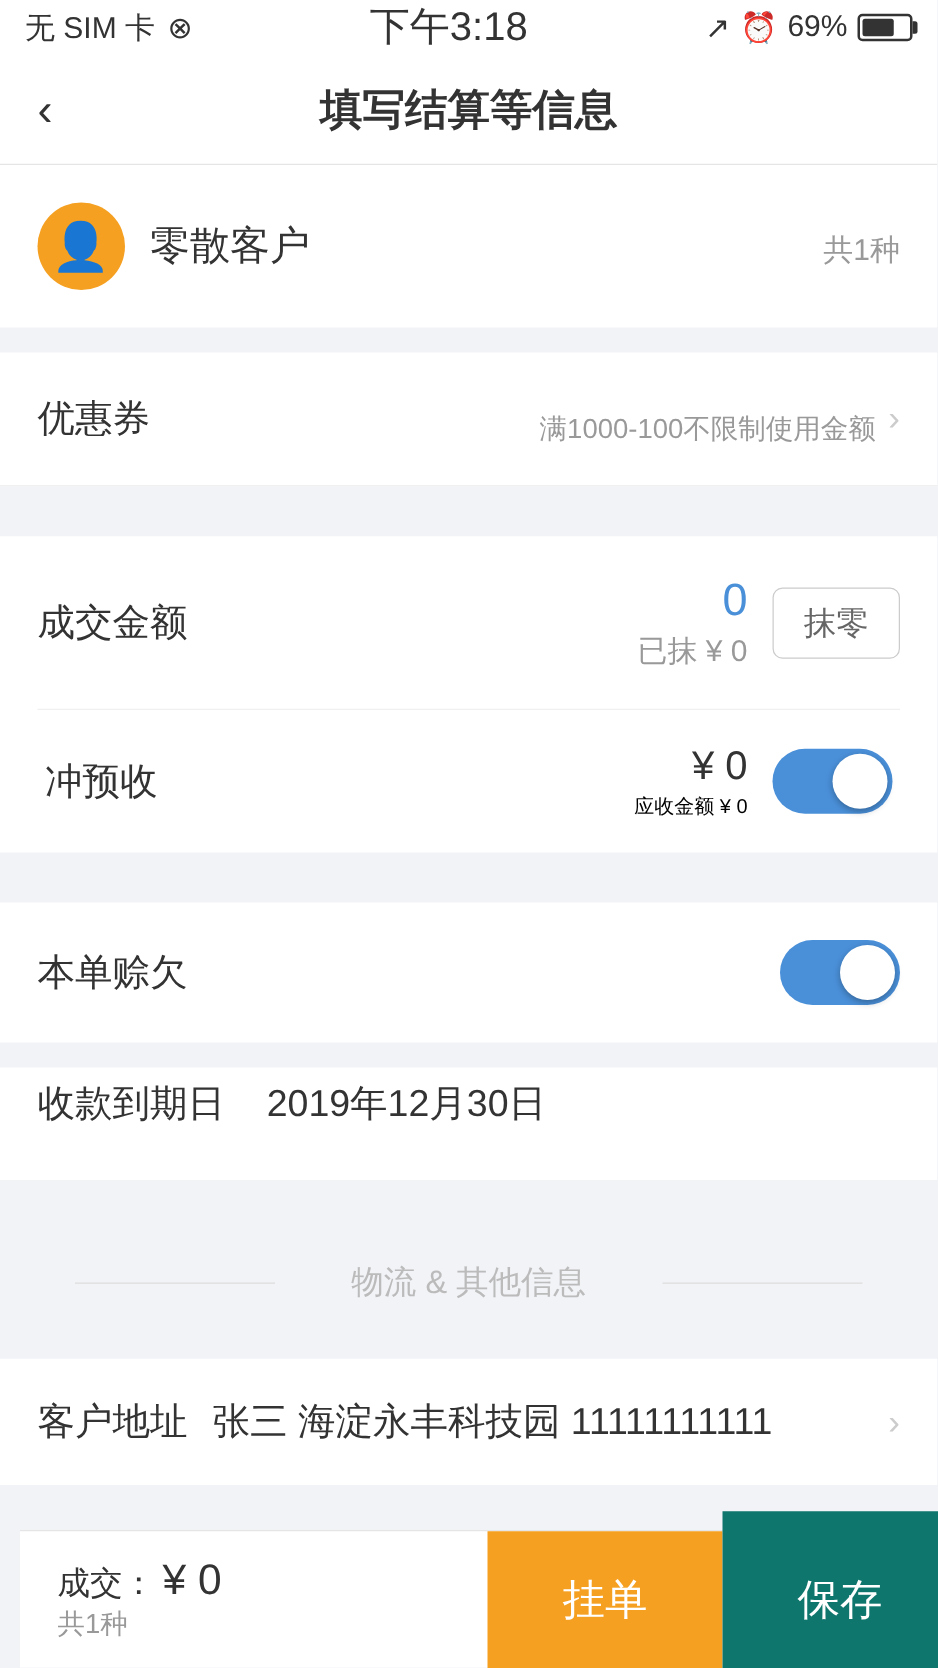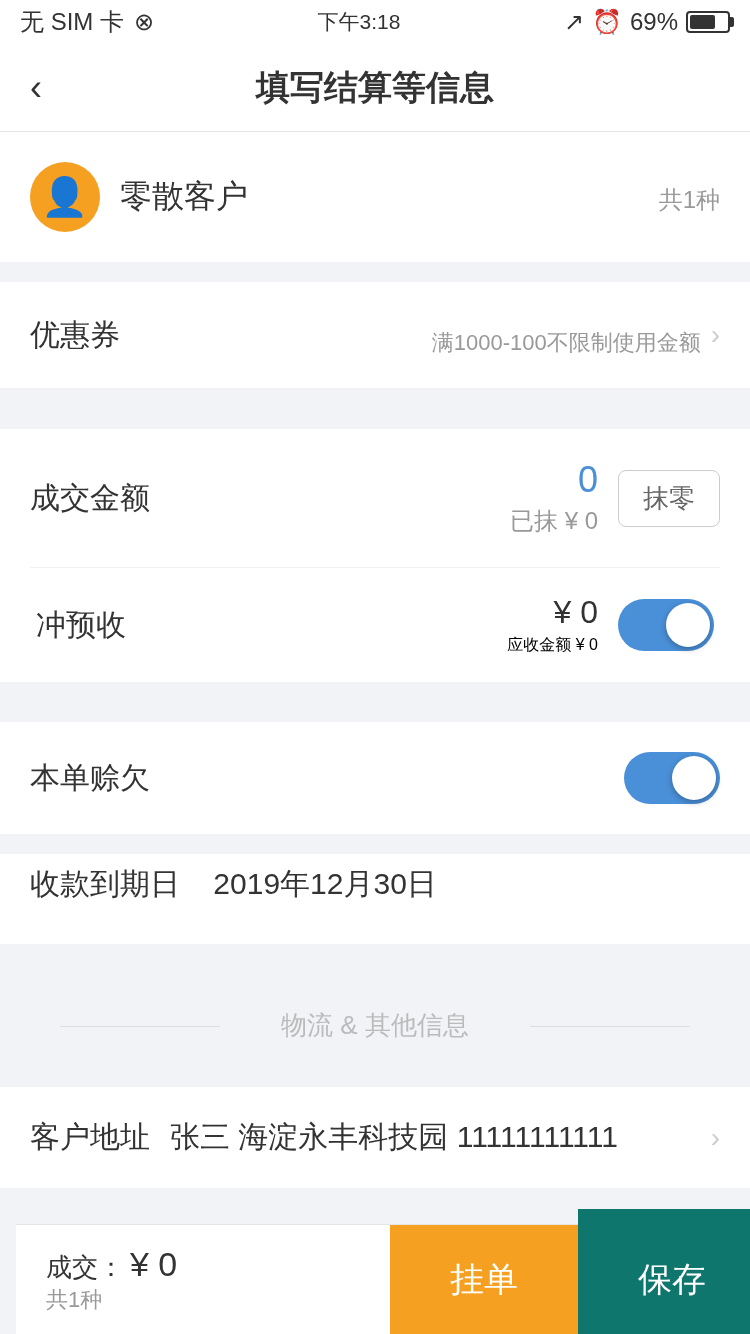--- a/index.html
+++ b/index.html
@@ -393,21 +393,21 @@
     }
   </style>
 </head>
 <body>
 
 <div class="status-bar">
   <div class="status-left">
     <span>无 SIM 卡</span>
     <span>⊗</span>
   </div>
-  <div style="font-size:21px;font-weight:500;">下午3:18</div>
+  <div style="font-size:32px;font-weight:500;">下午3:18</div>
   <div class="status-right">
     <span>↗</span>
     <span>⏰</span>
     <span>69%</span>
     <div class="battery">
       <div class="battery-fill"></div>
     </div>
   </div>
 </div>
 

